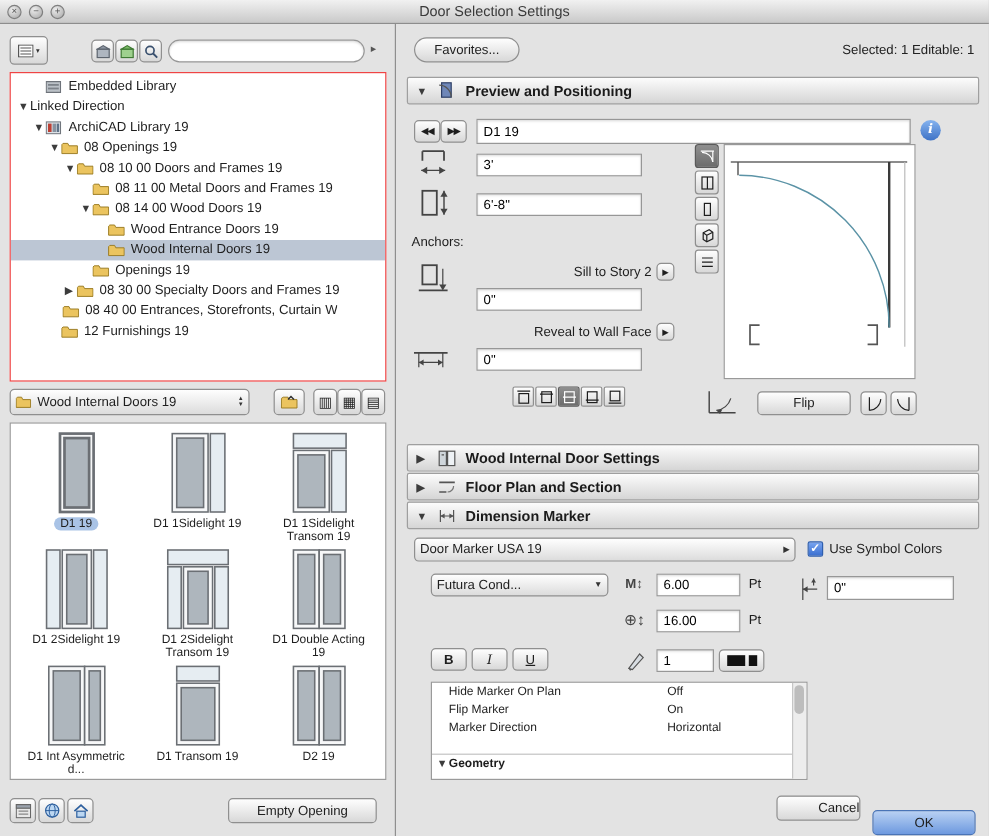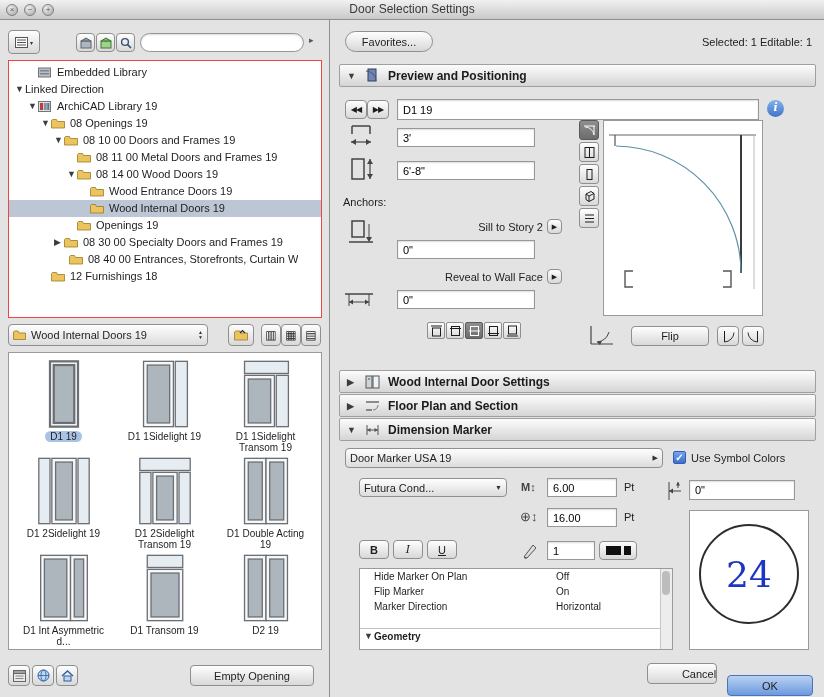--- a/index.html
+++ b/index.html
@@ -213,37 +213,37 @@
           </div>
           <div class="tree-row" style="padding-left: 45px;">
             <span class="disc">▶</span>
             <span class="node-icon">
               <svg width="14" height="11" viewBox="0 0 14 11">
                 <path d="M0.5 2.5 L0.5 10 L13.5 10 L13.5 3.5 L6.5 3.5 L5.5 1.5 L1.5 1.5 Z" fill="#ebc45f" stroke="#9a7b23" stroke-width="0.8"></path>
               </svg>
             </span>
             <span class="node-label">08 30 00 Specialty Doors and Frames 19</span>
           </div>
-          <div class="tree-row" style="padding-left: 50px;">
+          <div class="tree-row" style="padding-left: 33px;">
             <span class="disc"></span>
             <span class="node-icon">
               <svg width="14" height="11" viewBox="0 0 14 11">
                 <path d="M0.5 2.5 L0.5 10 L13.5 10 L13.5 3.5 L6.5 3.5 L5.5 1.5 L1.5 1.5 Z" fill="#ebc45f" stroke="#9a7b23" stroke-width="0.8"></path>
               </svg>
             </span>
             <span class="node-label">08 40 00 Entrances, Storefronts, Curtain W</span>
           </div>
           <div class="tree-row" style="padding-left: 32px;">
             <span class="disc"></span>
             <span class="node-icon">
               <svg width="14" height="11" viewBox="0 0 14 11">
                 <path d="M0.5 2.5 L0.5 10 L13.5 10 L13.5 3.5 L6.5 3.5 L5.5 1.5 L1.5 1.5 Z" fill="#ebc45f" stroke="#9a7b23" stroke-width="0.8"></path>
               </svg>
             </span>
-            <span class="node-label">12 Furnishings 18</span>
+            <span class="node-label">12 Furnishings 19</span>
           </div>
         </div>
       </div>
 
     <div class="combo" style="position:absolute;left:8px;top:304px;width:200px;height:22px;">
       <span>
           <svg width="13" height="10" viewBox="0 0 13 10">
             <path d="M0.5 2 L0.5 9.5 L12.5 9.5 L12.5 3 L6 3 L5 1 L1.5 1 Z" fill="#ebc45f" stroke="#9a7b23" stroke-width="0.8"></path>
           </svg>
         </span>
@@ -692,25 +692,20 @@
           <path d="M3 15 L12 3 L15 6 L6 16 Z" fill="#d8dde2" stroke="#555"></path>
           <path d="M3 15 L6 16 L4 17 Z" fill="#555"></path>
         </svg>
       </span>
     <input class="field" style="position: absolute; left: 216px; top: 521px; width: 48px; height: 19px;" value="1">
     <div class="btn" style="position:absolute;left:268px;top:521px;width:38px;height:19px;gap:3px;">
       <span style="display:inline-block;width:15px;height:9px;background:#111;"></span>
       <span style="display:inline-block;width:7px;height:9px;background:#111;"></span>
     </div>
 
-    <div style="position:absolute;left:358px;top:490px;width:120px;height:140px;background:#fff;border:1px solid #9a9a9a;box-sizing:border-box;overflow:hidden;">
-      <div class="big-circle">
-        <span>24</span>
-      </div>
-    </div>
 
     <div class="tbl">
       <div id="marker-rows">
           <div class="tbl-row">
             <span class="nm">Hide Marker On Plan</span>
             <span>Off</span>
           </div>
           <div class="tbl-row">
             <span class="nm">Flip Marker</span>
             <span>On</span>

